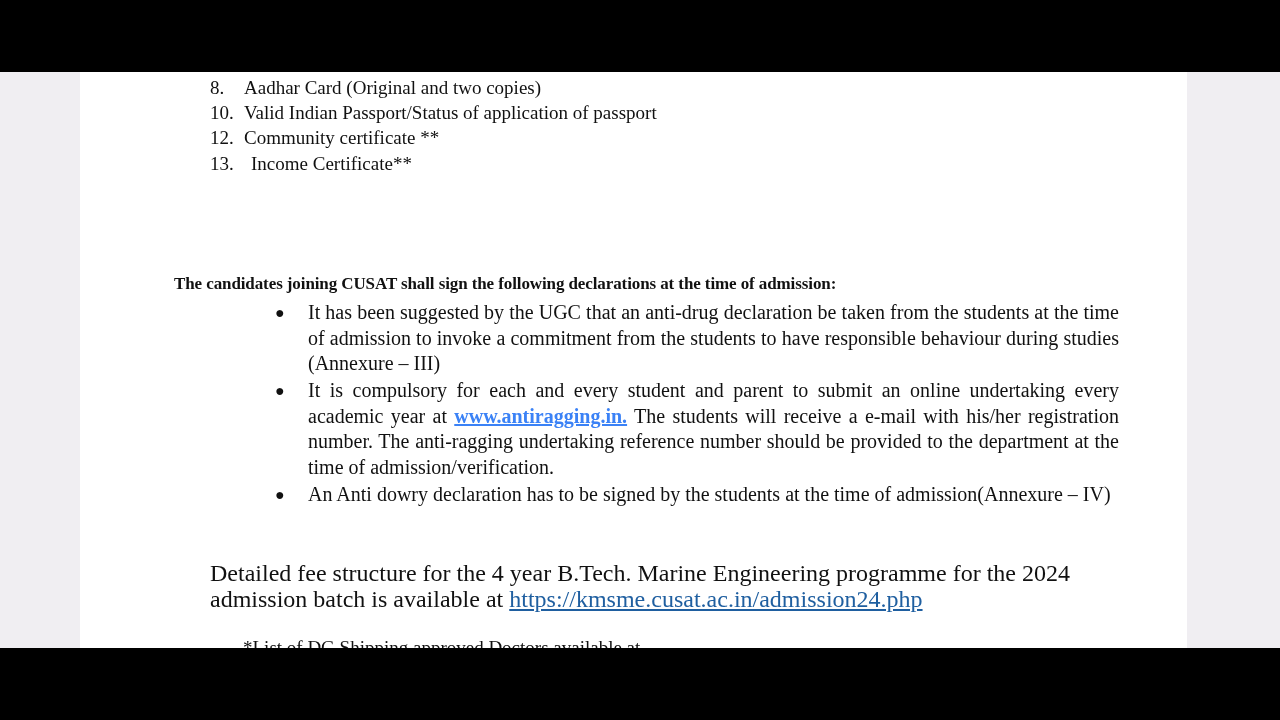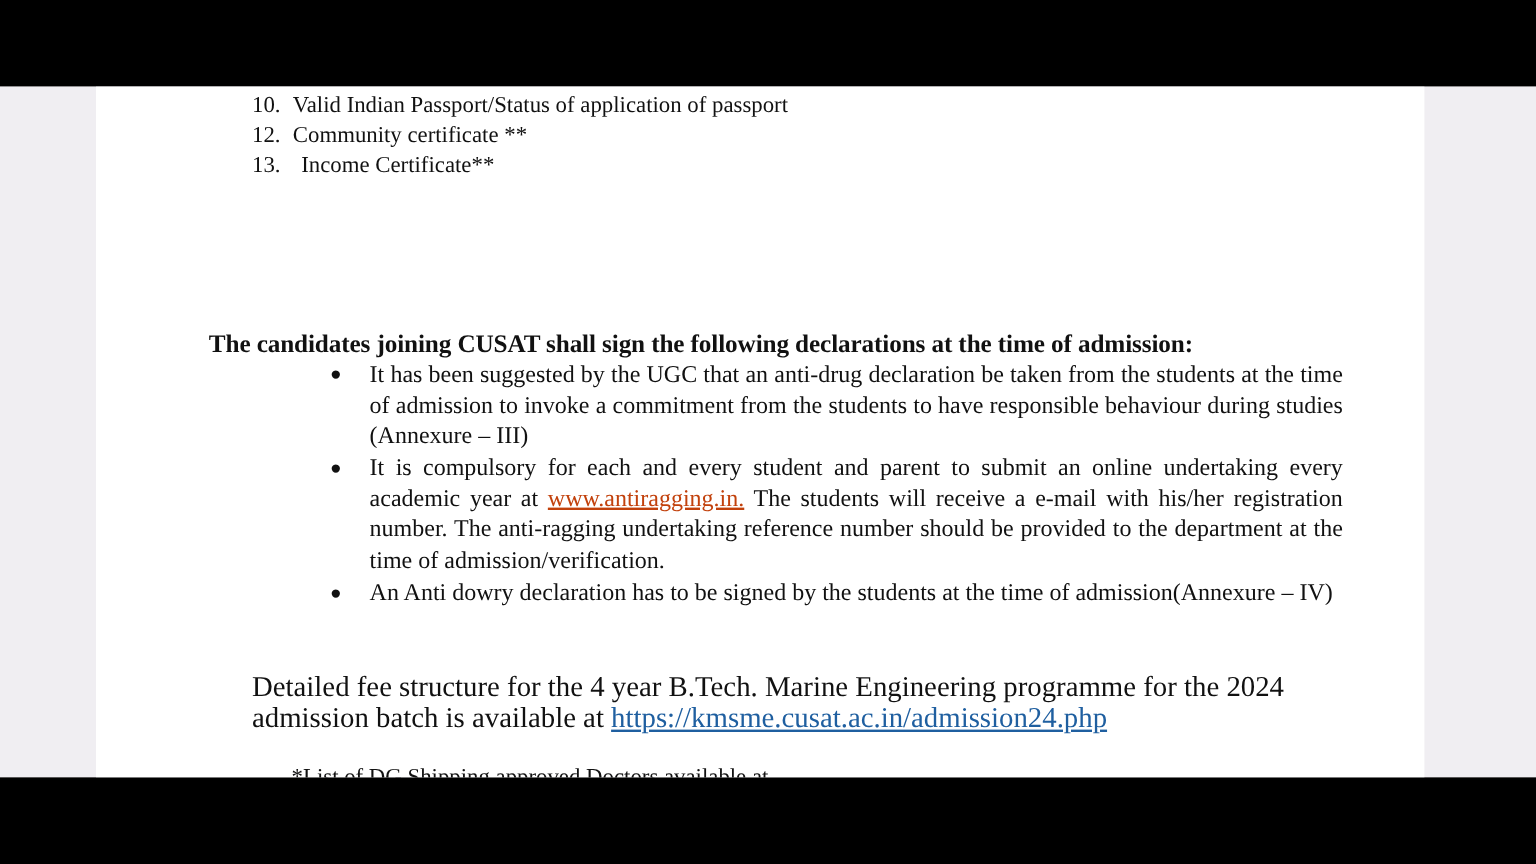--- a/index.html
+++ b/index.html
@@ -15,39 +15,40 @@
   }
   .page {
     position: absolute; left: 80px; top: 0; width: 1107px; height: 600px;
     background: #fff;
   }
   .num-list { position: absolute; left: 130px; top: 3px; margin: 0; padding: 0; list-style: none; }
   .num-list li { font-size: 19px; line-height: 25.2px; height: 25.2px; white-space: nowrap; position: relative; }
   .num-list .n { display: inline-block; width: 34px; }
   .num-list .t.shift { padding-left: 7px; text-align: right; }
   .heading {
-    position: absolute; left: 94px; top: 202px; font-size: 21px; font-weight: bold;
+    position: absolute; left: 94px; top: 202px; font-size: 17px; font-weight: bold;
     white-space: nowrap; letter-spacing: -0.1px;
   }
   .bullets { position: absolute; left: 195px; top: 228px; width: 844px; margin: 0; padding: 0; list-style: none; }
   .bullets li { position: relative; padding-left: 33px; font-size: 20px; line-height: 25.5px; text-align: justify; margin-bottom: 1.5px; }
   .bullets li .dot { position: absolute; left: 0; top: 0; font-size: 16px; }
-  .link-bold { color: #c2410c; font-weight: normal; text-decoration: underline; }
+  .link-bold { color: #3b82f6; font-weight: bold; text-decoration: underline; }
   .fee { position: absolute; left: 130px; top: 464px; width: 920px; font-size: 24px; line-height: 26px; }
   .link { color: #1f5fa0; text-decoration: underline; }
   .footnote { position: absolute; left: 163px; top: 565px; font-size: 19px; white-space: nowrap; }
   .bar-bottom { position: absolute; left: 0; top: 648px; width: 1280px; height: 72px; background: #000; }
 </style>
 </head>
 <body>
 
 <div class="viewport">
   <div class="page">
 
     <ol class="num-list">
+      <li><span class="n">8.</span><span class="t">Aadhar Card (Original and two copies)</span></li>
       <li><span class="n">10.</span><span class="t">Valid Indian Passport/Status of application of passport</span></li>
       <li><span class="n">12.</span><span class="t">Community certificate **</span></li>
       <li><span class="n">13.</span><span class="t shift">Income Certificate**</span></li>
     </ol>
 
     <div class="heading">The candidates joining CUSAT shall sign the following declarations at the time of admission:</div>
 
     <ul class="bullets">
       <li>
         <span class="dot">●</span>

